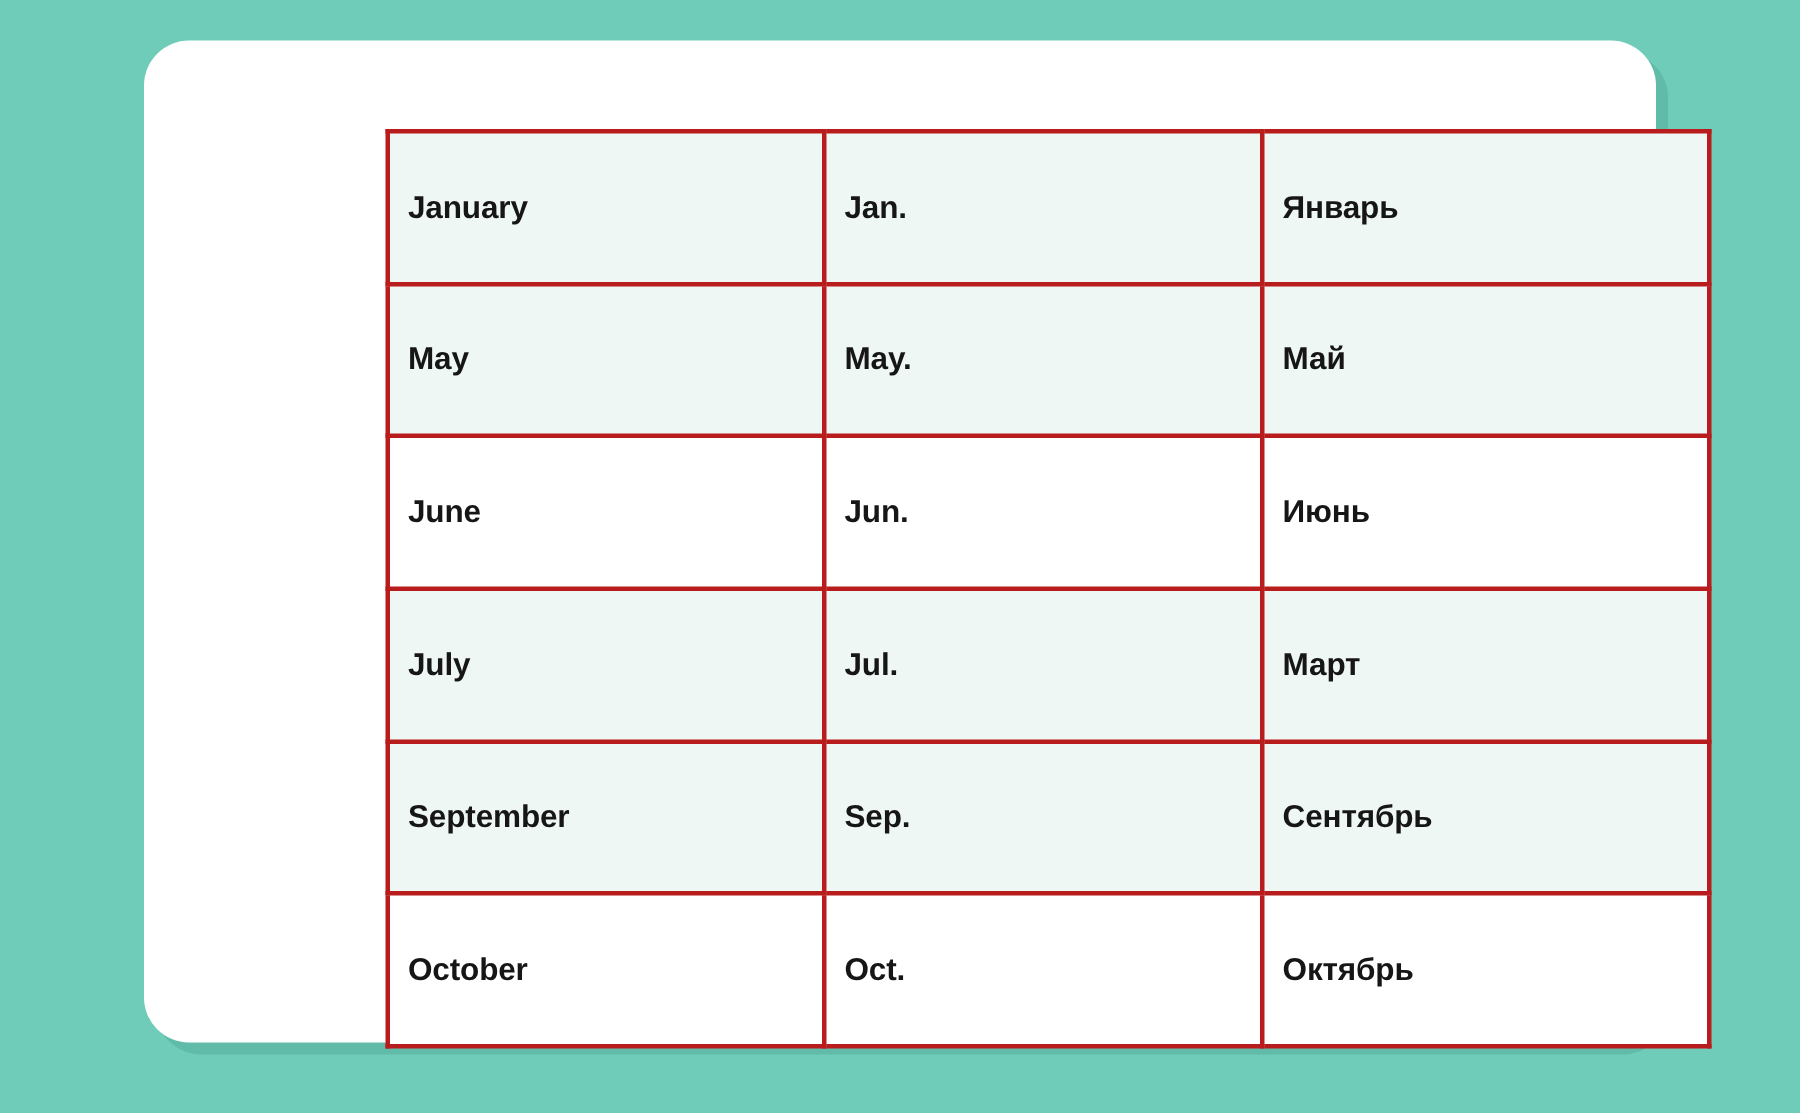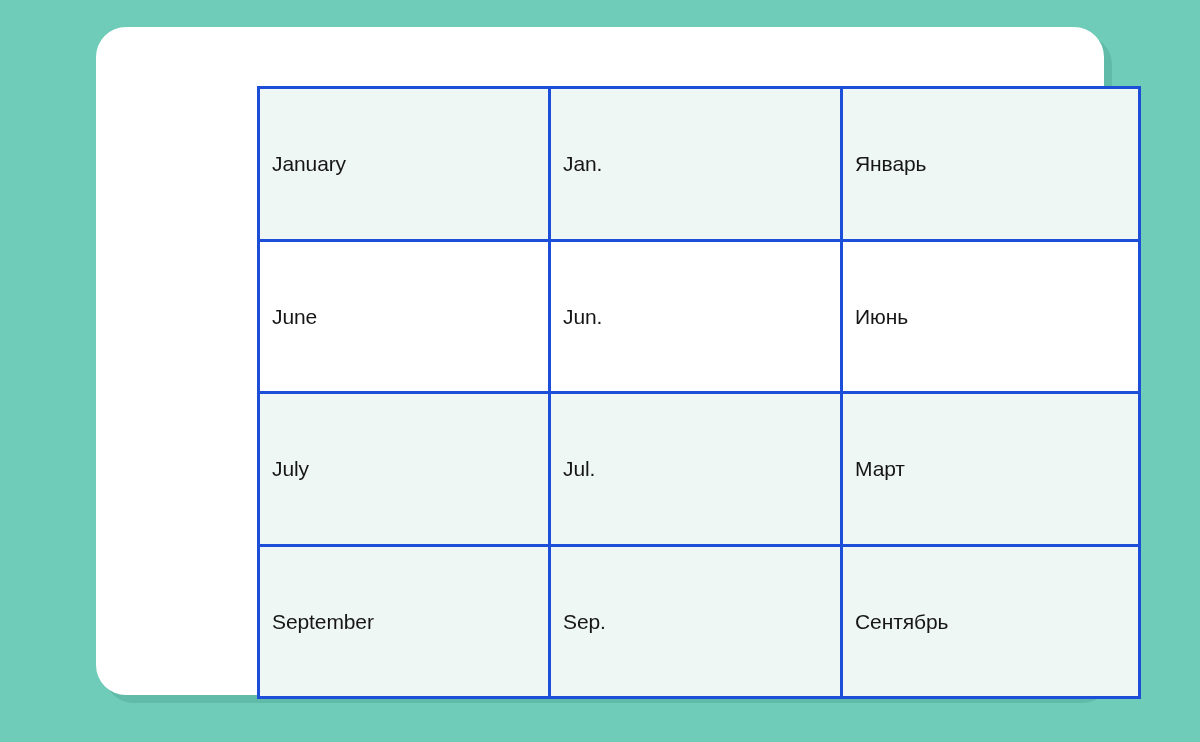--- a/index.html
+++ b/index.html
@@ -64,24 +64,24 @@
 
   table.months col.c-full { width: 33.03%; }
   table.months col.c-abbr { width: 33.15%; }
   table.months col.c-ru   { width: 33.82%; }
 
   table.months tr {
     height: 51.08px;
   }
 
   table.months td {
-    border: 3px solid #1d4ed8;
+    border: 3px solid #b91c1c;
     padding: 0 0 0 12px;
     font-size: 21px;
-    font-weight: normal;
+    font-weight: bold;
     color: #161616;
     letter-spacing: -0.1px;
     white-space: nowrap;
     vertical-align: middle;
     line-height: 1;
     background: #FFFFFF;
   }
 
   table.months tr.tinted td {
     background: #EFF7F5;
@@ -102,34 +102,44 @@
           <col class="c-full">
           <col class="c-abbr">
           <col class="c-ru">
         </colgroup>
         <tbody>
             <tr class="tinted">
               <td>January</td>
               <td>Jan.</td>
               <td>Январь</td>
             </tr>
+            <tr class="tinted">
+              <td>May</td>
+              <td>May.</td>
+              <td>Май</td>
+            </tr>
             <tr>
               <td>June</td>
               <td>Jun.</td>
               <td>Июнь</td>
             </tr>
             <tr class="tinted">
               <td>July</td>
               <td>Jul.</td>
               <td>Март</td>
             </tr>
             <tr class="tinted">
               <td>September</td>
               <td>Sep.</td>
               <td>Сентябрь</td>
             </tr>
+            <tr>
+              <td>October</td>
+              <td>Oct.</td>
+              <td>Октябрь</td>
+            </tr>
           </tbody>
       </table>
     </div>
 
   </div>
 
 </div>
 
 </body></html>

